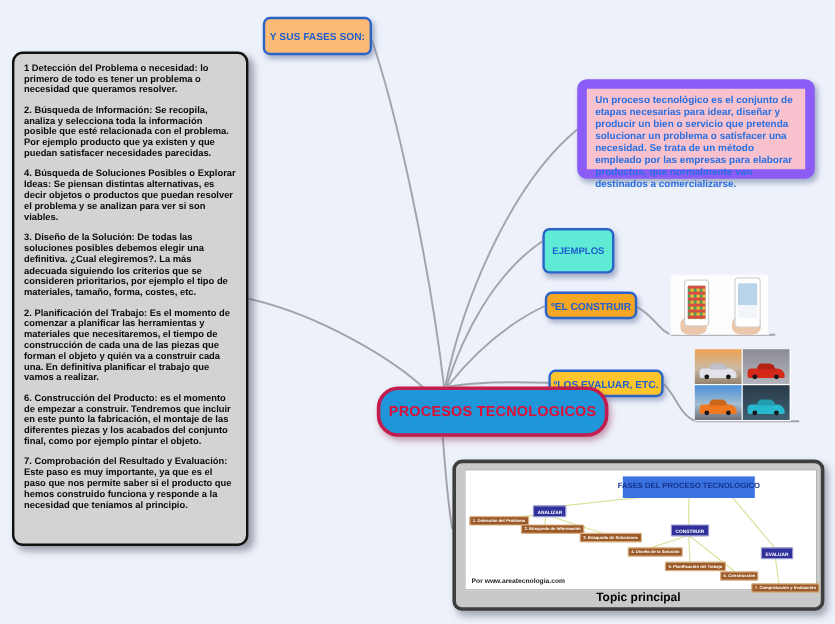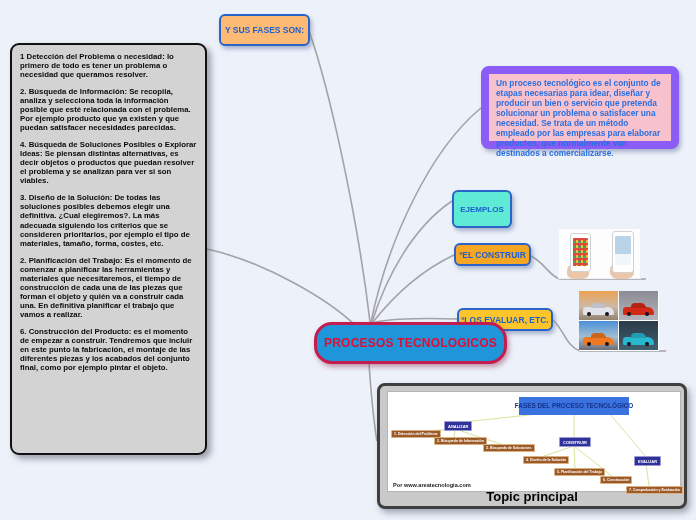--- a/index.html
+++ b/index.html
@@ -53,21 +53,21 @@
   .car::before{content:"";position:absolute;left:8px;top:-4px;width:15px;height:5px;
                border-radius:4px 5px 0 0;background:inherit;filter:brightness(.85);}
   .car::after{content:"";position:absolute;bottom:-1px;left:4px;width:4px;height:4px;border-radius:50%;
               background:#15151a;box-shadow:18px 0 0 #15151a;}
   .c-silver{background:#e2e2ea;} .c-red{background:#d42818;} .c-orange{background:#f07820;} .c-teal{background:#28b8d0;}
 
   
   .diagram{left:377px;top:383px;width:310px;height:126px;background:#c9c9c9;border:3px solid #3e3e3e;
            border-radius:8px;box-shadow:3px 4px 6px rgba(90,95,110,.5);}
   .diag-panel{position:absolute;left:7px;top:5px;width:294px;height:101px;background:#fff;border:1px solid #b5b5b5;box-sizing:border-box;}
-  .diag-caption{position:absolute;left:0;right:0;bottom:2px;text-align:center;font-size:13px;font-weight:bold;color:#000;}
+  .diag-caption{position:absolute;left:0;right:0;bottom:2px;text-align:center;font-size:10px;font-weight:bold;color:#000;}
   .fc{position:absolute;box-sizing:border-box;white-space:nowrap;}
   .fc-title{left:131px;top:5px;width:110px;height:18px;background:#3a72e0;color:#16338c;font-weight:bold;
             font-size:6.4px;line-height:1.3;text-align:center;display:flex;align-items:center;justify-content:center;}
   .fc-group{background:#31319b;border:1px solid #9b9bd0;color:#fff;font-weight:bold;font-size:4px;padding:1.5px 3px;border-radius:1px;}
   .fc-step{background:#9c5a28;border:1px solid #d8b184;color:#fff;font-weight:bold;font-size:3.5px;padding:1px 2px;border-radius:1px;}
   .fc-credit{left:5px;top:90px;font-size:5.6px;font-weight:bold;color:#222;}
 </style>
 </head>
 <body>
 
@@ -87,20 +87,21 @@
     </g>
   </svg>
 
   <div class="node notes">
     <p>1 Detección del Problema o necesidad: lo primero de todo es tener un problema o necesidad que queramos resolver.</p>
     <p>2. Búsqueda de Información: Se recopila, analiza y selecciona toda la información posible que esté relacionada con el problema. Por ejemplo producto que ya existen y que puedan satisfacer necesidades parecidas.</p>
     <p>4. Búsqueda de Soluciones Posibles o Explorar Ideas: Se piensan distintas alternativas, es decir objetos o productos que puedan resolver el problema y se analizan para ver si son viables.</p>
     <p>3. Diseño de la Solución: De todas las soluciones posibles debemos elegir una definitiva. ¿Cual elegiremos?. La más adecuada siguiendo los criterios que se consideren prioritarios, por ejemplo el tipo de materiales, tamaño, forma, costes, etc.</p>
     <p>2. Planificación del Trabajo: Es el momento de comenzar a planificar las herramientas y materiales que necesitaremos, el tiempo de construcción de cada una de las piezas que forman el objeto y quién va a construir cada una. En definitiva planificar el trabajo que vamos a realizar.</p>
     <p>6. Construcción del Producto: es el momento de empezar a construir. Tendremos que incluir en este punto la fabricación, el montaje de las diferentes piezas y los acabados del conjunto final, como por ejemplo pintar el objeto.</p>
+    <p>7. Comprobación del Resultado y Evaluación: Este paso es muy importante, ya que es el paso que nos permite saber si el producto que hemos construido funciona y responde a la necesidad que teníamos al principio.</p>
   </div>
 
   <div class="node pill fases">Y SUS FASES SON:</div>
 
   <div class="node definition">
     <p>Un proceso tecnológico es el conjunto de etapas necesarias para idear, diseñar y producir un bien o servicio que pretenda solucionar un problema o satisfacer una necesidad. Se trata de un método empleado por las empresas para elaborar productos, que normalmente van destinados a comercializarse.</p>
   </div>
 
   <div class="node pill ejemplos">EJEMPLOS</div>
   <div class="node pill telefono">ºEL CONSTRUIR</div>

